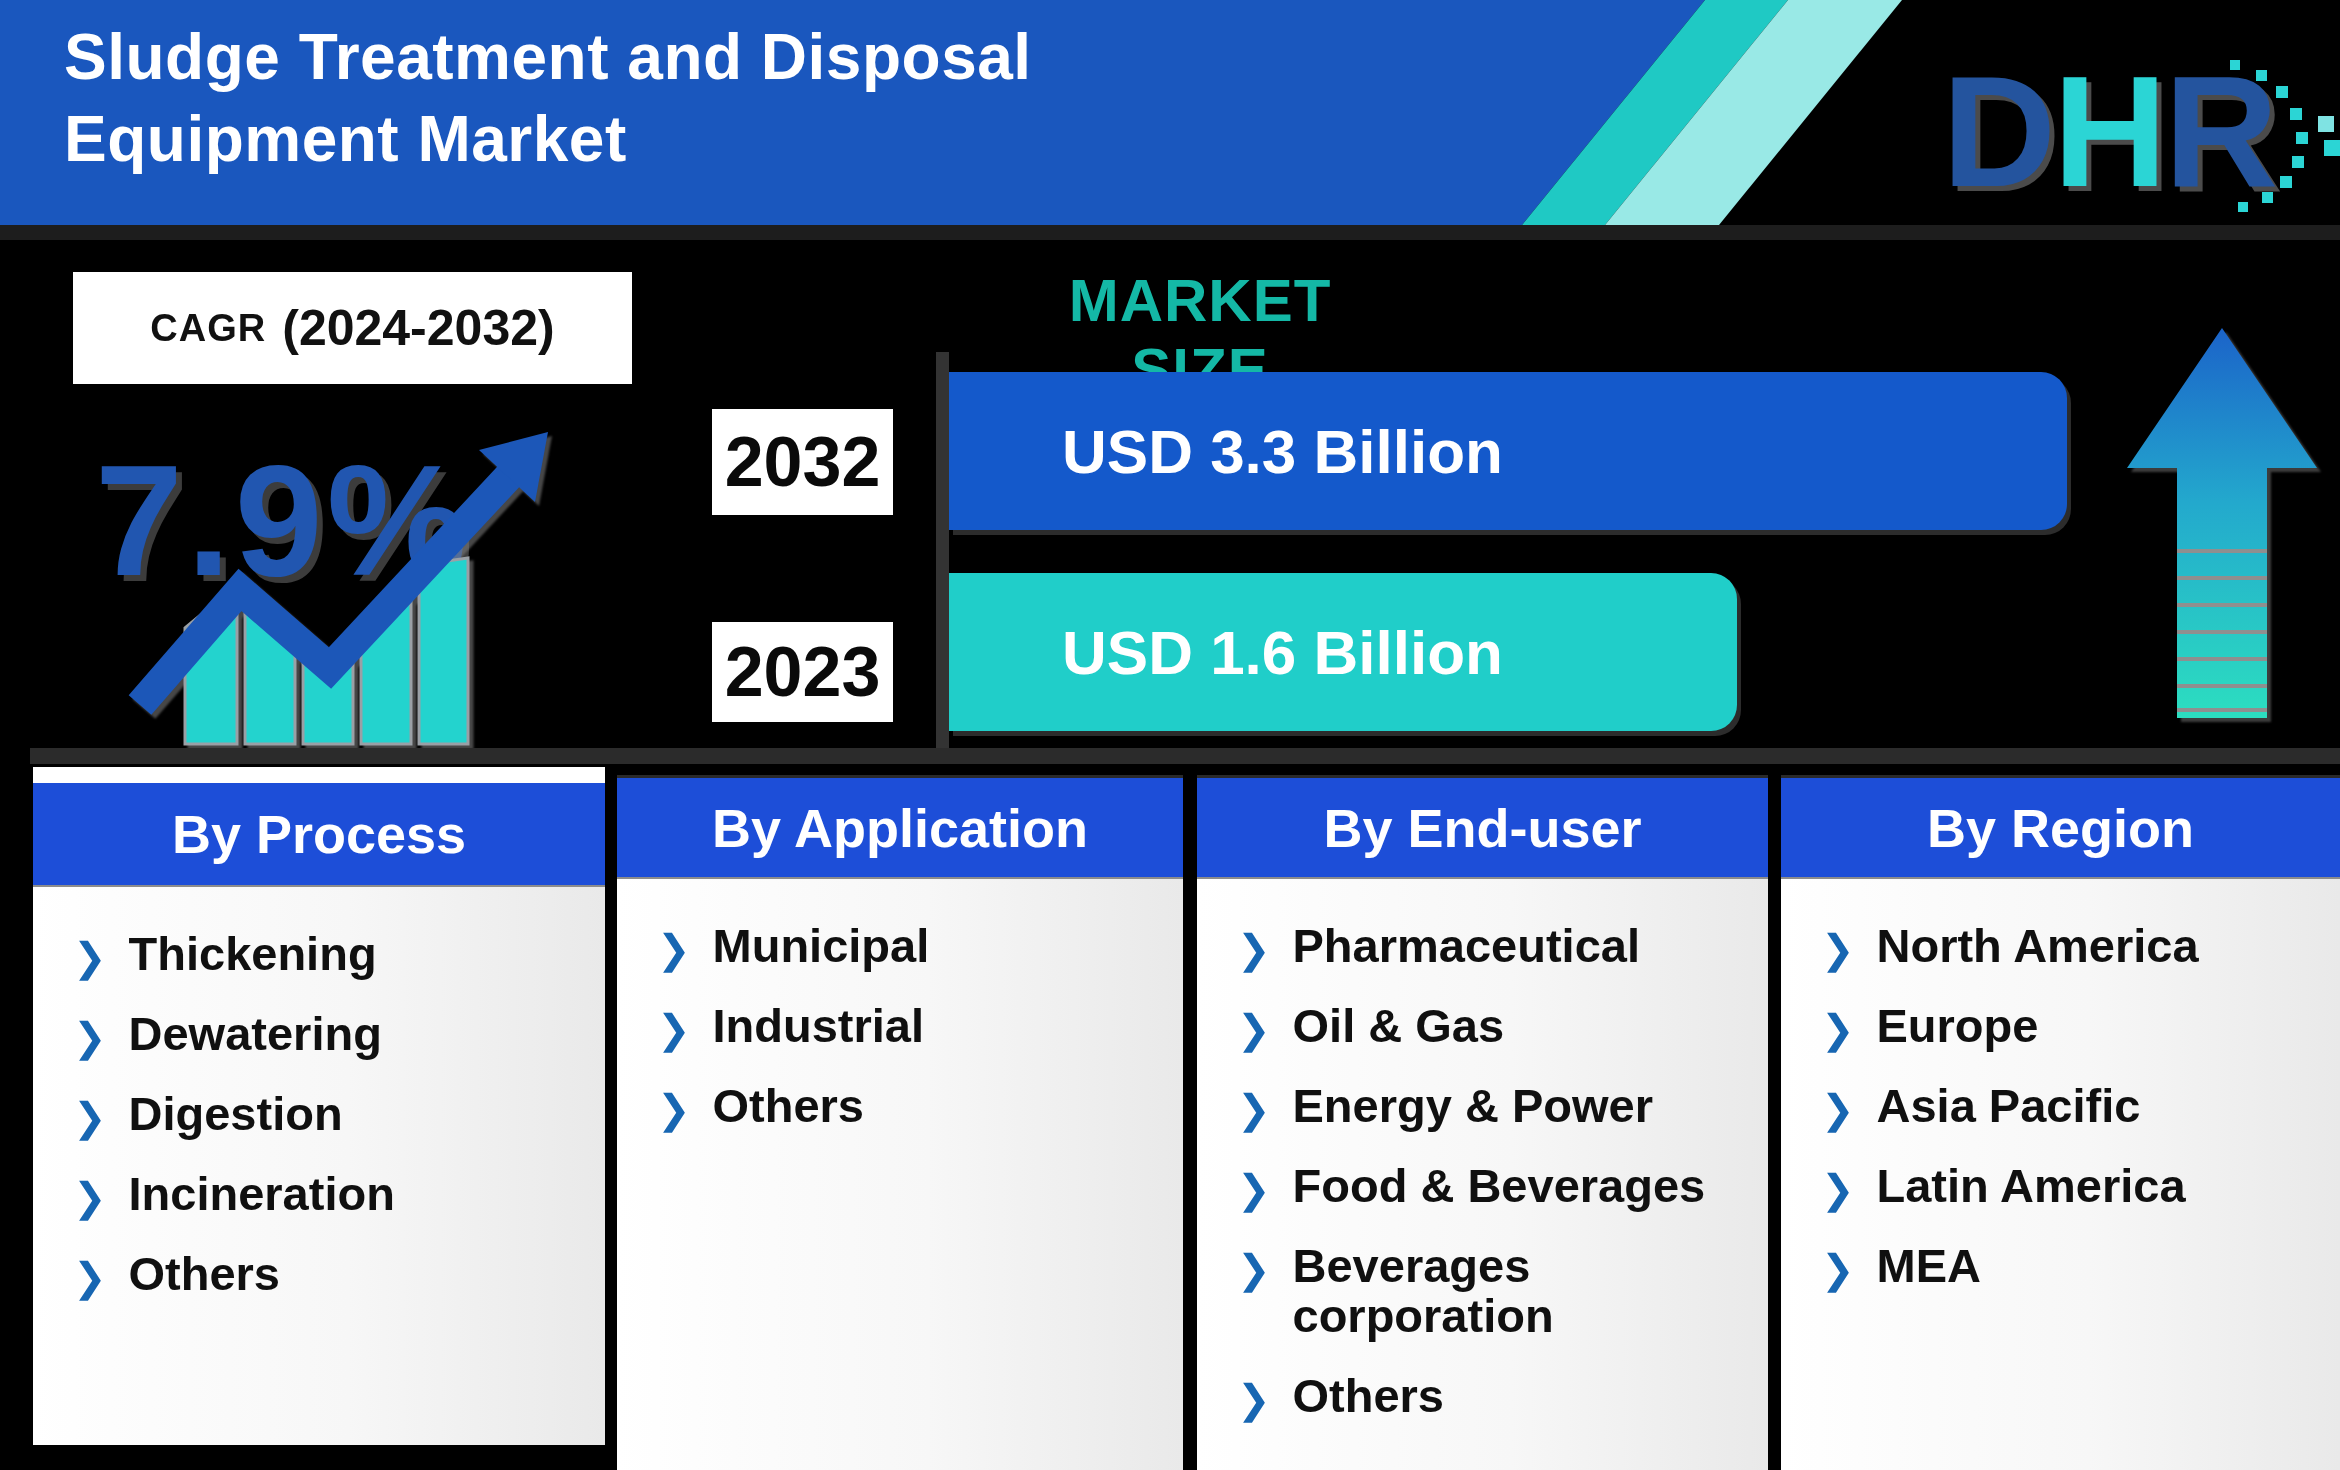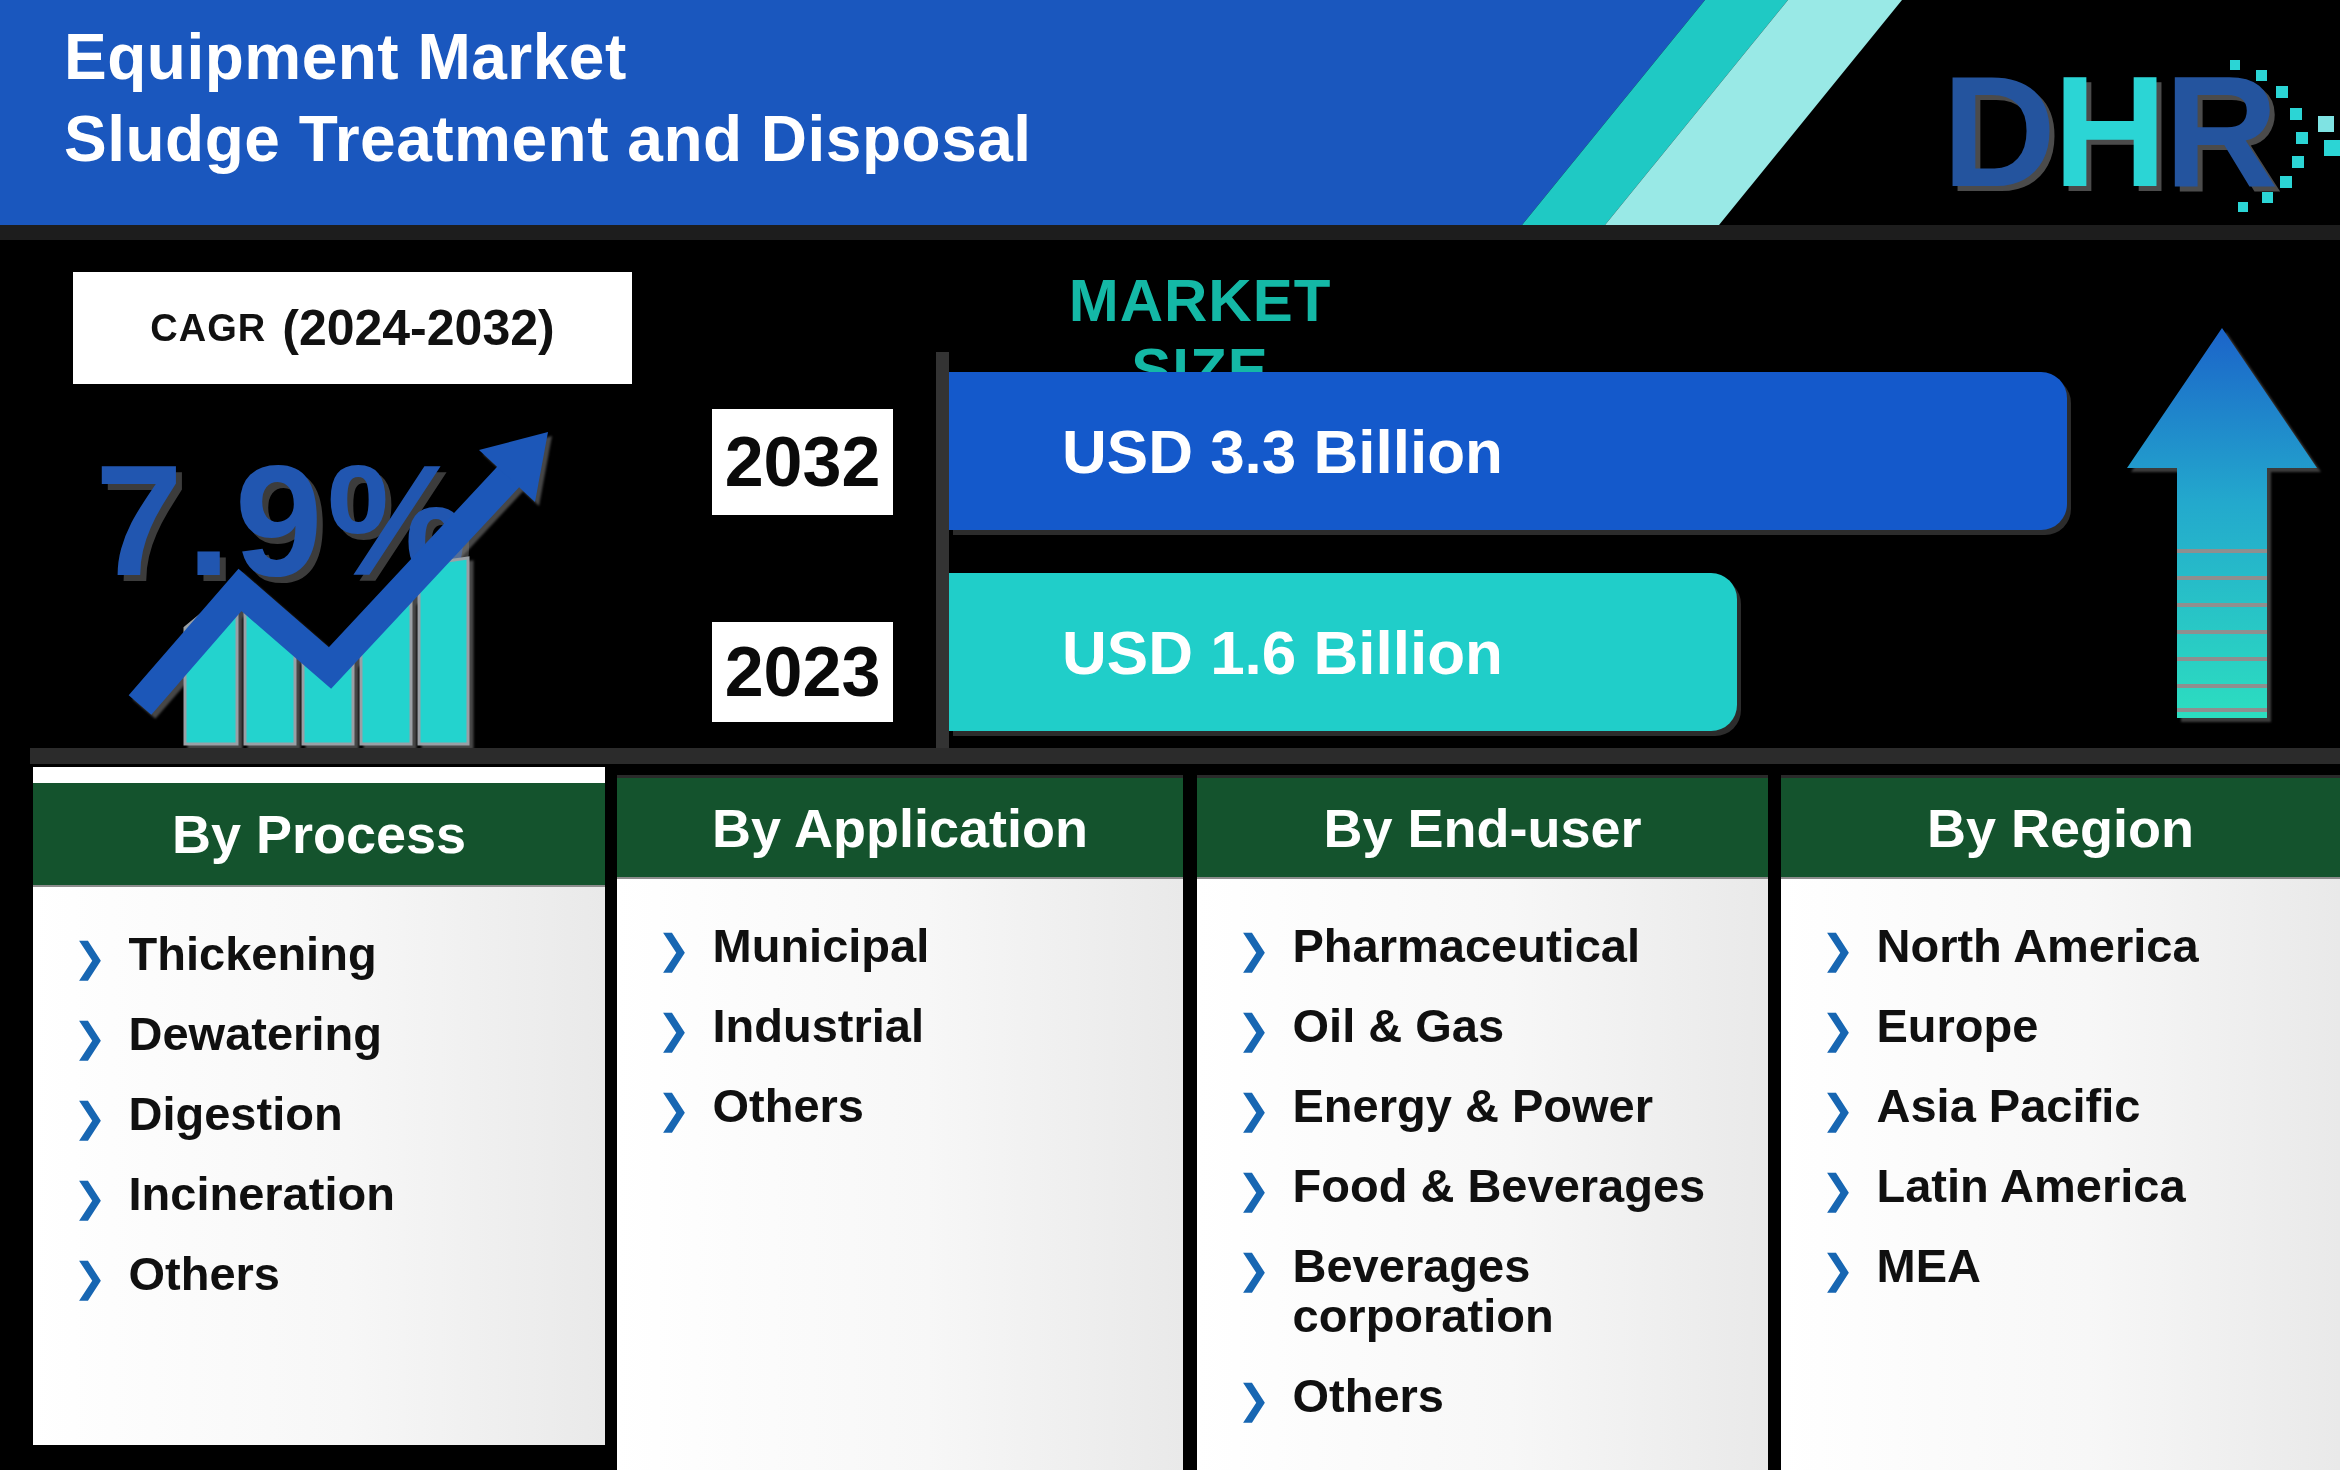--- a/index.html
+++ b/index.html
@@ -52,21 +52,21 @@
     position:absolute;left:712px;width:181px;background:#fff;color:#0a0a0a;
     display:flex;align-items:center;justify-content:center;font-size:70px;font-weight:700;
   }
   .year-2032{top:392px;height:106px;margin-top:17px;}
   .year-2023{top:622px;height:100px;}
   .up-arrow{position:absolute;left:2122px;top:323px;}
   
   .panel{position:absolute;display:flex;flex-direction:column;}
   .panel-top-strip{height:16px;background:#fff;}
   .panel-header{
-    height:104px;background:#14532d;color:#fff;display:flex;align-items:center;justify-content:center;
+    height:104px;background:#1d4ed8;color:#fff;display:flex;align-items:center;justify-content:center;
     font-size:54px;font-weight:800;border-top:3px solid #2a2a2a;border-bottom:2px solid #8c8c8c;
     box-sizing:border-box;
   }
   .panel-body{
     flex:1;background:linear-gradient(90deg,#ffffff 0%,#f7f7f7 55%,#e9e9e9 100%);
     padding:42px 30px 0 40px;box-sizing:border-box;
   }
   .seg-item{display:flex;align-items:flex-start;gap:22px;margin-bottom:30px;
     font-size:47px;font-weight:700;color:#101010;line-height:50px;}
   .seg-item .chev{color:#1766B2;font-size:40px;font-weight:800;transform:translateY(3px);}
@@ -80,22 +80,22 @@
 
 <div class="stage">
 
   <div class="banner">
     <svg width="2340" height="225">
       <polygon points="0,0 1705,0 1522,225 0,225" fill="#1A57BE"></polygon>
       <polygon points="1705,0 1788,0 1605,225 1522,225" fill="#1FC9C4"></polygon>
       <polygon points="1788,0 1902,0 1719,225 1605,225" fill="#99E9E6"></polygon>
     </svg>
     <div class="banner-title">
+      <div>Sludge Treatment and Disposal</div>
       <div>Equipment Market</div>
-      <div>Sludge Treatment and Disposal</div>
     </div>
     <div class="logo"><span class="navy">D</span><span class="teal">H</span><span class="navy">R</span></div>
     <div class="logo-dots">
       <i style="left:18px;top:14px;width:10px;height:10px;"></i>
       <i style="left:44px;top:24px;width:11px;height:11px;"></i>
       <i style="left:64px;top:40px;width:12px;height:12px;"></i>
       <i style="left:78px;top:62px;width:12px;height:12px;"></i>
       <i style="left:84px;top:86px;width:12px;height:12px;"></i>
       <i style="left:80px;top:110px;width:12px;height:12px;"></i>
       <i style="left:68px;top:130px;width:12px;height:12px;"></i>

